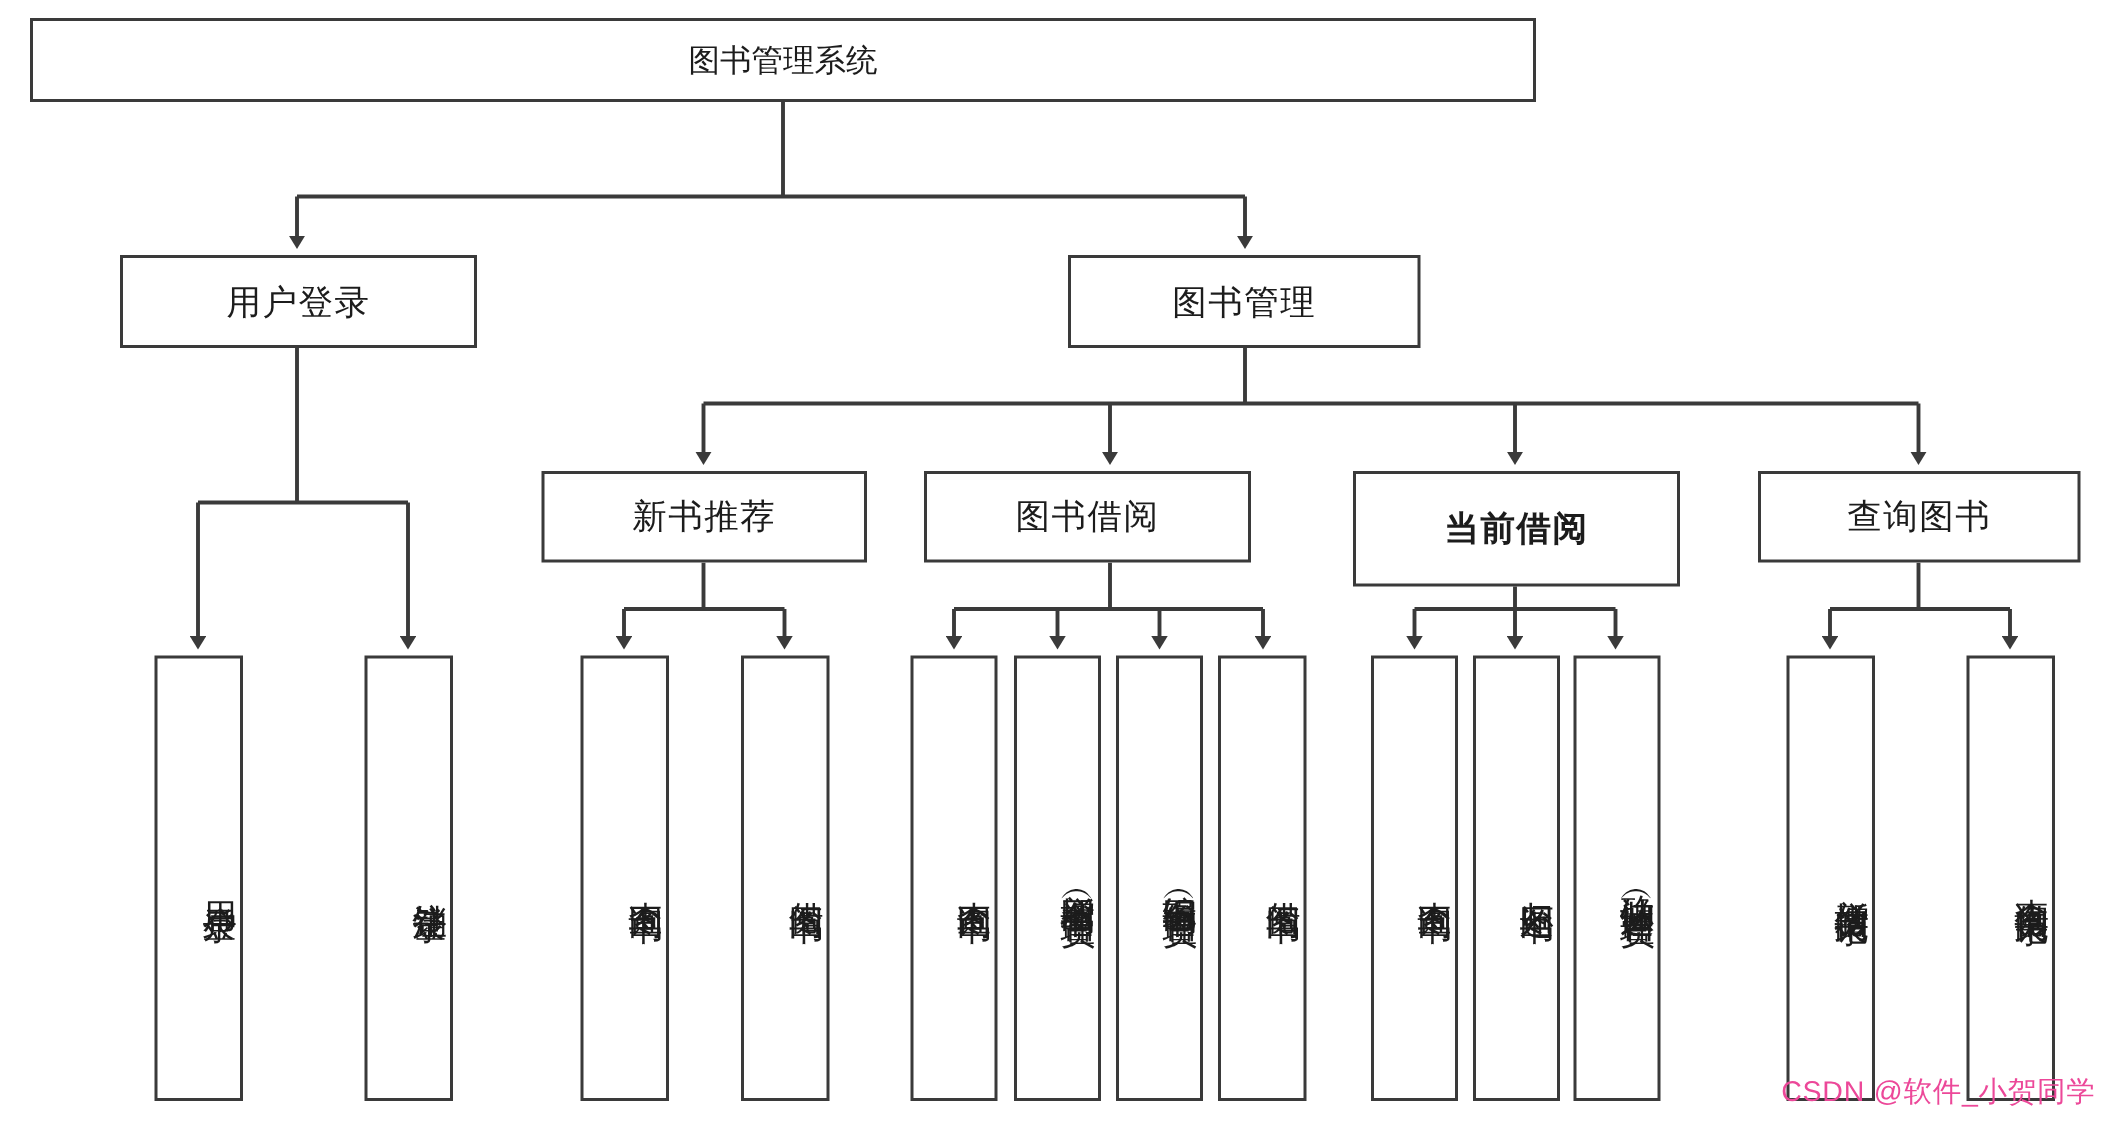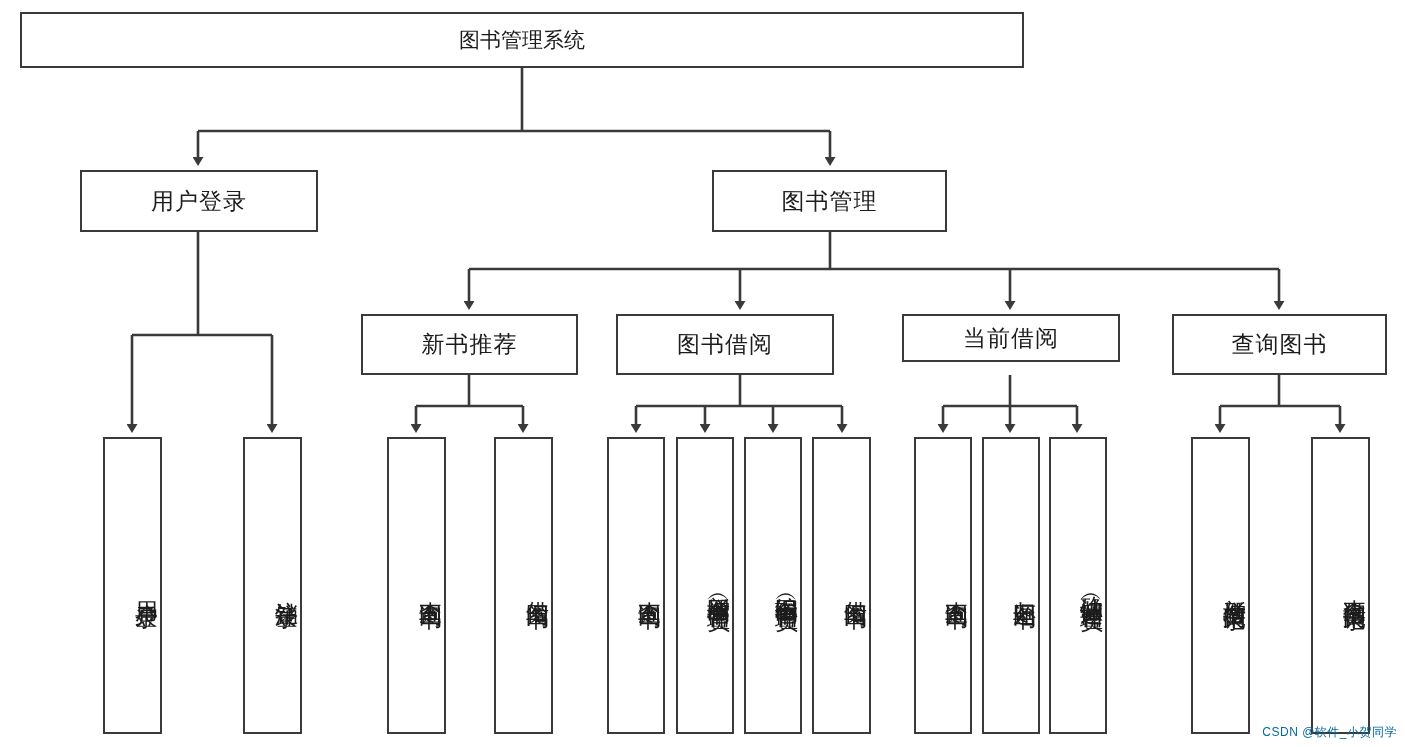--- a/index.html
+++ b/index.html
@@ -46,22 +46,22 @@
     text-orientation:upright;
     display:block;
   }
 
   svg#edges{position:absolute;left:0;top:0;width:1405px;height:747px;z-index:1;}
 
   .watermark{
     position:absolute;
     right:8px;
     bottom:6px;
-    font-size:12px;
-    color:#0369a1;
+    font-size:19px;
+    color:#ec4899;
     z-index:9;
     white-space:nowrap;
     letter-spacing:0.5px;
   }
 </style>
 </head>
 <body>
 
 <div id="diagram">
 
@@ -115,21 +115,21 @@
     </g>
   </svg>
 
   <div class="node root" style="left:20px;top:12px;width:1004px;height:56px;">图书管理系统</div>
 
   <div class="node h" style="left:80px;top:170px;width:238px;height:62px;">用户登录</div>
   <div class="node h" style="left:712px;top:170px;width:235px;height:62px;">图书管理</div>
 
   <div class="node h" style="left:361px;top:314px;width:217px;height:61px;text-align:right;">新书推荐</div>
   <div class="node h" style="left:616px;top:314px;width:218px;height:61px;">图书借阅</div>
-  <div class="node h" style="left:902px;top:314px;width:218px;height:48px;">当前借阅</div>
+  <div class="node h" style="left:902px;top:314px;width:218px;height:77px;font-weight:bold;">当前借阅</div>
   <div class="node h" style="left:1172px;top:314px;width:215px;height:61px;">查询图书</div>
 
   <div class="node v" style="left:103px;top:437px;width:59px;height:297px;">
     <span>用户登录</span>
   </div>
   <div class="node v" style="left:243px;top:437px;width:59px;height:297px;">
     <span>注销登录</span>
   </div>
 
   <div class="node v" style="left:387px;top:437px;width:59px;height:297px;">

